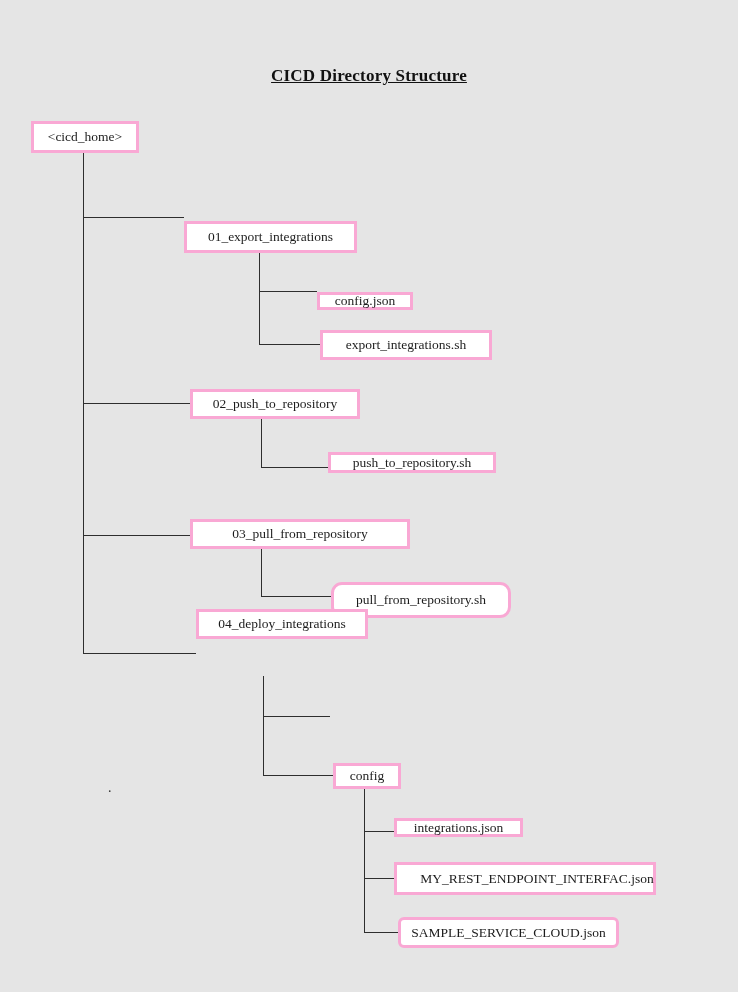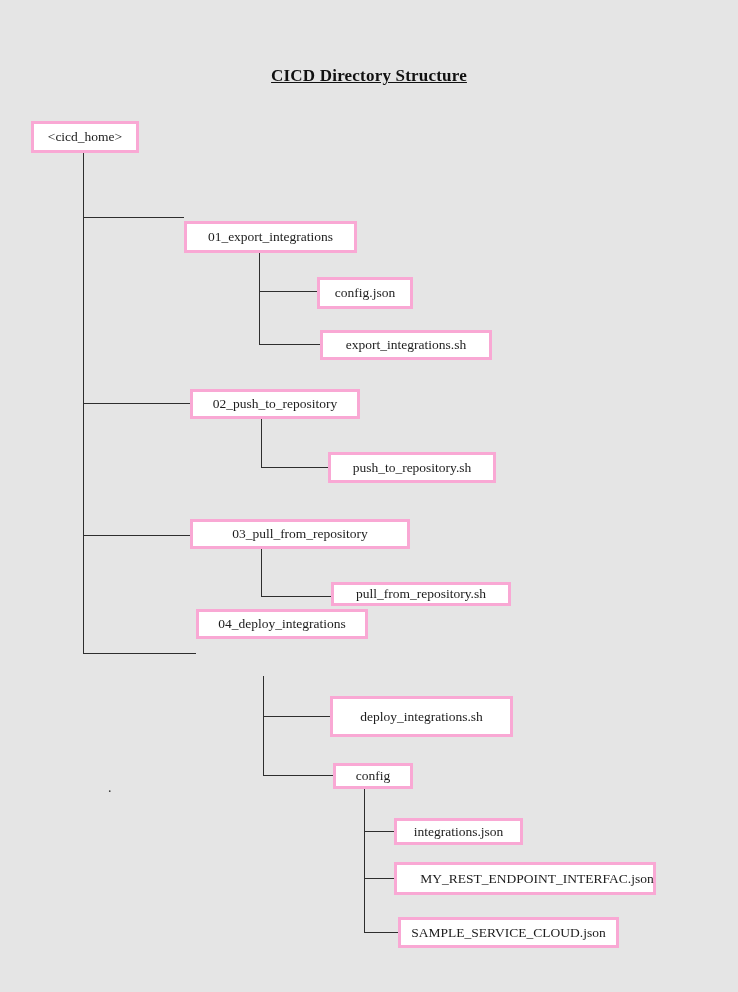--- a/index.html
+++ b/index.html
@@ -34,32 +34,32 @@
     color: #1c1c1c;
     white-space: nowrap;
   }
   .hline, .vline { position: absolute; background: #2e2e2e; }
   .hline { height: 1px; }
   .vline { width: 1px; }
 
   
   #box-root     { left: 31px;  top: 121px; width: 108px; height: 32px; }
   #box-d01      { left: 184px; top: 201px; width: 173px; height: 32px; margin-top: 20px; }
-  #box-cfgjson  { left: 317px; top: 277px; width: 96px;  height: 32px; }
+  #box-cfgjson  { left: 317px; top: 292px; width: 96px;  height: 18px; }
   #box-exportsh { left: 320px; top: 330px; width: 172px; height: 30px; }
   #box-d02      { left: 190px; top: 389px; width: 170px; height: 30px; }
-  #box-pushsh   { left: 328px; top: 452px; width: 168px; height: 31px; }
+  #box-pushsh   { left: 328px; top: 452px; width: 168px; height: 21px; }
   #box-d03      { left: 190px; top: 519px; width: 220px; height: 30px; }
-  #box-pullsh   { left: 331px; top: 582px; width: 180px; height: 24px; }
+  #box-pullsh   { left: 331px; top: 582px; width: 180px; height: 36px; border-radius: 11px; }
   #box-d04      { left: 196px; top: 609px; width: 172px; height: 30px; }
   #box-deploysh { left: 330px; top: 696px; width: 183px; height: 41px; }
-  #box-cfgdir   { left: 333px; top: 763px; width: 80px;  height: 26px; }
-  #box-intjson  { left: 394px; top: 818px; width: 129px; height: 27px; }
+  #box-cfgdir   { left: 333px; top: 763px; width: 68px;  height: 26px; }
+  #box-intjson  { left: 394px; top: 818px; width: 129px; height: 19px; }
   #box-myrest   { left: 394px; top: 862px; width: 262px; height: 33px; padding-left: 24px; }
-  #box-sample   { left: 398px; top: 917px; width: 221px; height: 31px; }
+  #box-sample   { left: 398px; top: 917px; width: 221px; height: 31px; border-radius: 6px; }
 
   
   #ln-trunk     { left: 83px;  top: 153px; height: 501px; }
   #ln-b01       { left: 83px;  top: 217px; width: 101px; }
   #ln-b02       { left: 83px;  top: 403px; width: 107px; }
   #ln-b03       { left: 83px;  top: 535px; width: 107px; }
   #ln-b04       { left: 83px;  top: 653px; width: 113px; }
 
   #ln-t01       { left: 259px; top: 233px; height: 112px; }
   #ln-cfgjson   { left: 259px; top: 291px; width: 58px; }
@@ -122,21 +122,20 @@
 
   <div class="node" id="box-root">&lt;cicd_home&gt;</div>
   <div class="node" id="box-d01">01_export_integrations</div>
   <div class="node" id="box-cfgjson">config.json</div>
   <div class="node" id="box-exportsh">export_integrations.sh</div>
   <div class="node" id="box-d02">02_push_to_repository</div>
   <div class="node" id="box-pushsh">push_to_repository.sh</div>
   <div class="node" id="box-d03">03_pull_from_repository</div>
   <div class="node" id="box-pullsh">pull_from_repository.sh</div>
   <div class="node" id="box-d04">04_deploy_integrations</div>
-  <div class="node" id="box-deploysh">deploy_integrations.sh</div>
   <div class="node" id="box-cfgdir">config</div>
   <div class="node" id="box-intjson">integrations.json</div>
   <div class="node" id="box-myrest">MY_REST_ENDPOINT_INTERFAC.json</div>
   <div class="node" id="box-sample">SAMPLE_SERVICE_CLOUD.json</div>
 
   <span class="stray">.</span>
 
 </div>
 
 </body></html>

